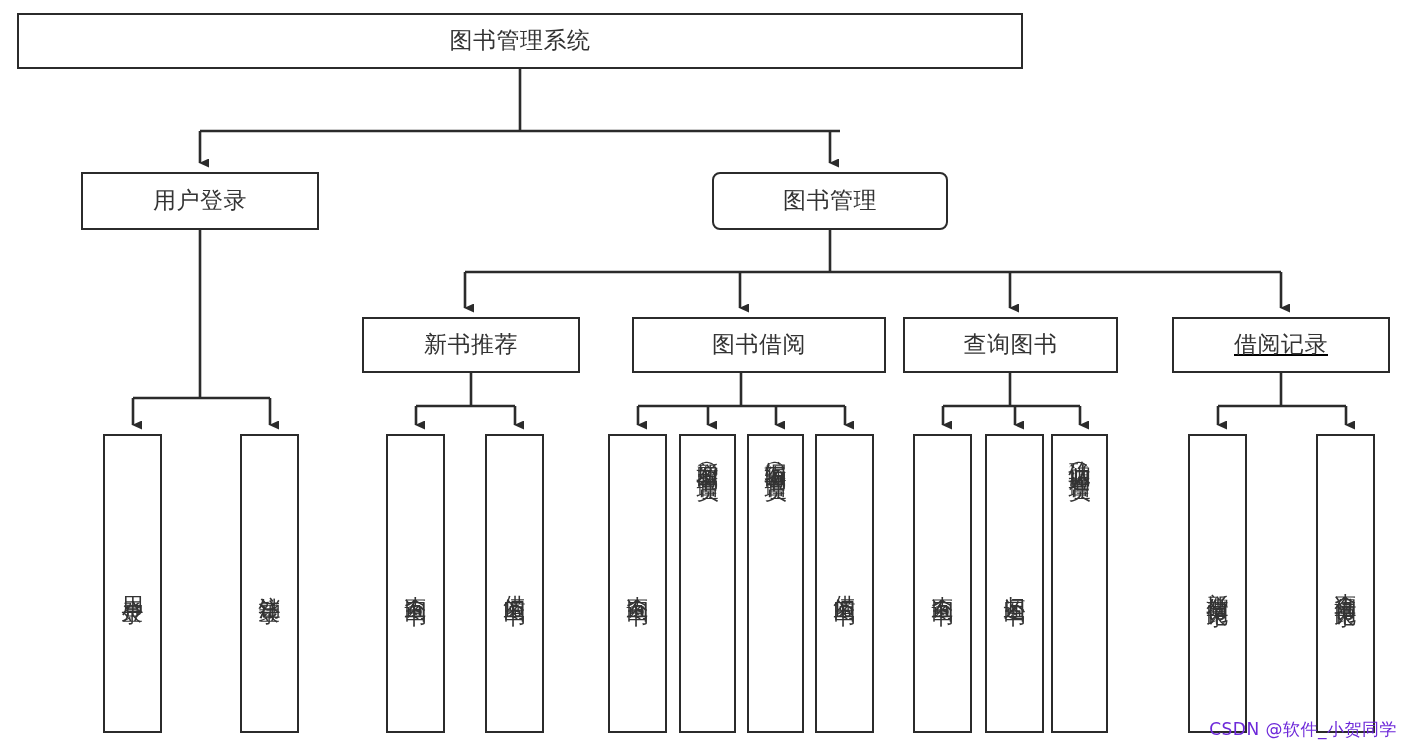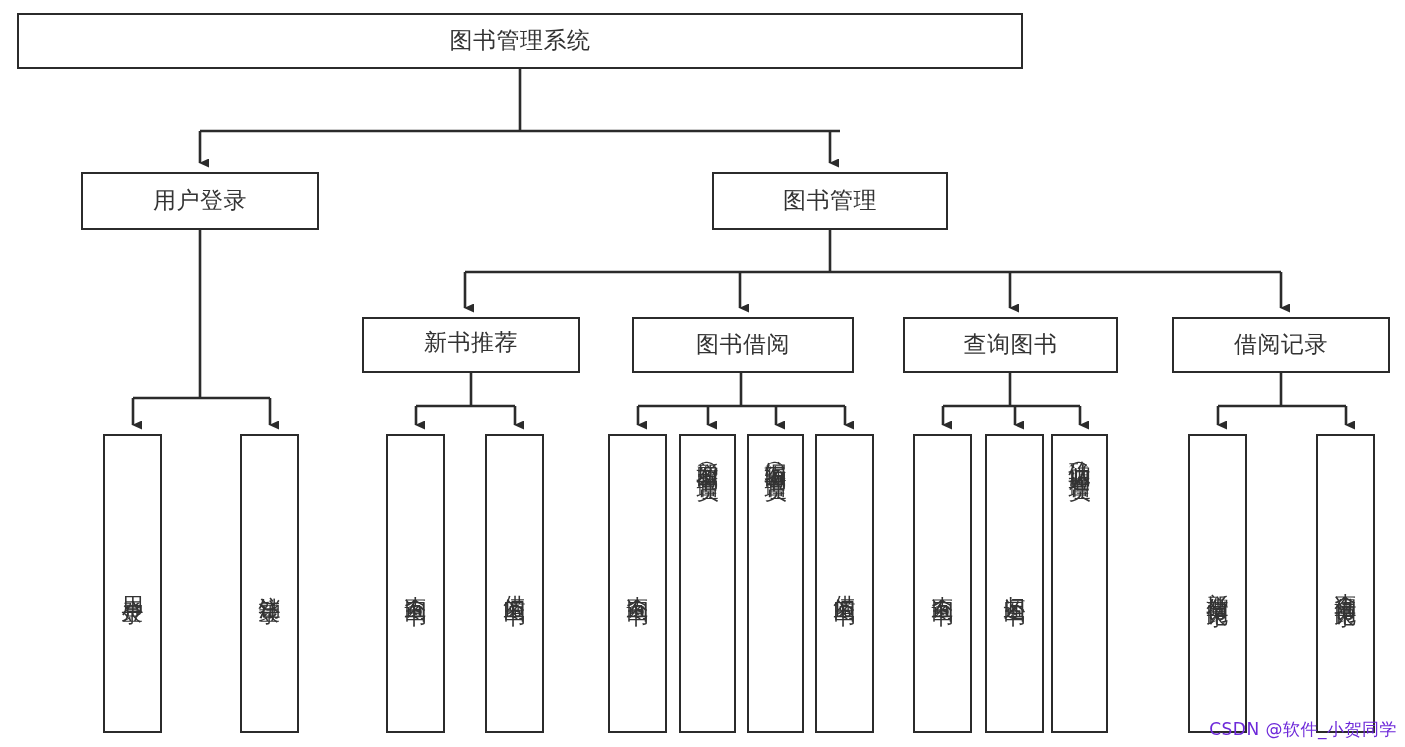--- a/index.html
+++ b/index.html
@@ -129,34 +129,34 @@
     </g>
   </svg>
 
   <div class="node horiz root" id="n-root" style="left: 17px; top: 13px; width: 1006px; height: 56px;">
     <span class="node-label">图书管理系统</span>
   </div>
 
   <div class="node horiz" id="n-l1_user" style="left: 81px; top: 172px; width: 238px; height: 58px;">
     <span class="node-label">用户登录</span>
   </div>
-  <div class="node horiz" id="n-l1_book" style="left: 712px; top: 172px; width: 236px; height: 58px;">
+  <div class="node horiz" id="n-l1_book" style="left: 712px; top: 172px; width: 236px; height: 58px; border-radius: 8px;">
     <span class="node-label">图书管理</span>
   </div>
 
-  <div class="node horiz" id="n-l2_newbook" style="left: 362px; top: 317px; width: 218px; height: 56px; font-family: Liberation Mono, monospace;">
+  <div class="node horiz" id="n-l2_newbook" style="left: 362px; top: 317px; width: 218px; height: 56px;">
     <span class="node-label">新书推荐</span>
   </div>
-  <div class="node horiz" id="n-l2_borrow" style="left: 632px; top: 317px; width: 222px; height: 56px;">
+  <div class="node horiz" id="n-l2_borrow" style="left: 632px; top: 317px; width: 254px; height: 56px;">
     <span class="node-label">图书借阅</span>
   </div>
   <div class="node horiz" id="n-l2_current" style="left: 903px; top: 317px; width: 215px; height: 56px;">
     <span class="node-label">查询图书</span>
   </div>
-  <div class="node horiz" id="n-l2_record" style="left: 1172px; top: 317px; width: 218px; height: 56px;">
+  <div class="node horiz" id="n-l2_record" style="left: 1172px; top: 317px; width: 218px; height: 56px; text-decoration: underline;">
     <span class="node-label">借阅记录</span>
   </div>
 
   <div class="node vert" id="n-leaf_user_login" style="left: 103px; top: 434px; width: 59px; height: 299px; align-items: center; padding-top: 0px;">
     <span class="node-label">用户登录</span>
   </div>
   <div class="node vert" id="n-leaf_user_logout" style="left: 240px; top: 434px; width: 59px; height: 299px; align-items: center; padding-top: 0px;">
     <span class="node-label">注销登录</span>
   </div>
 

